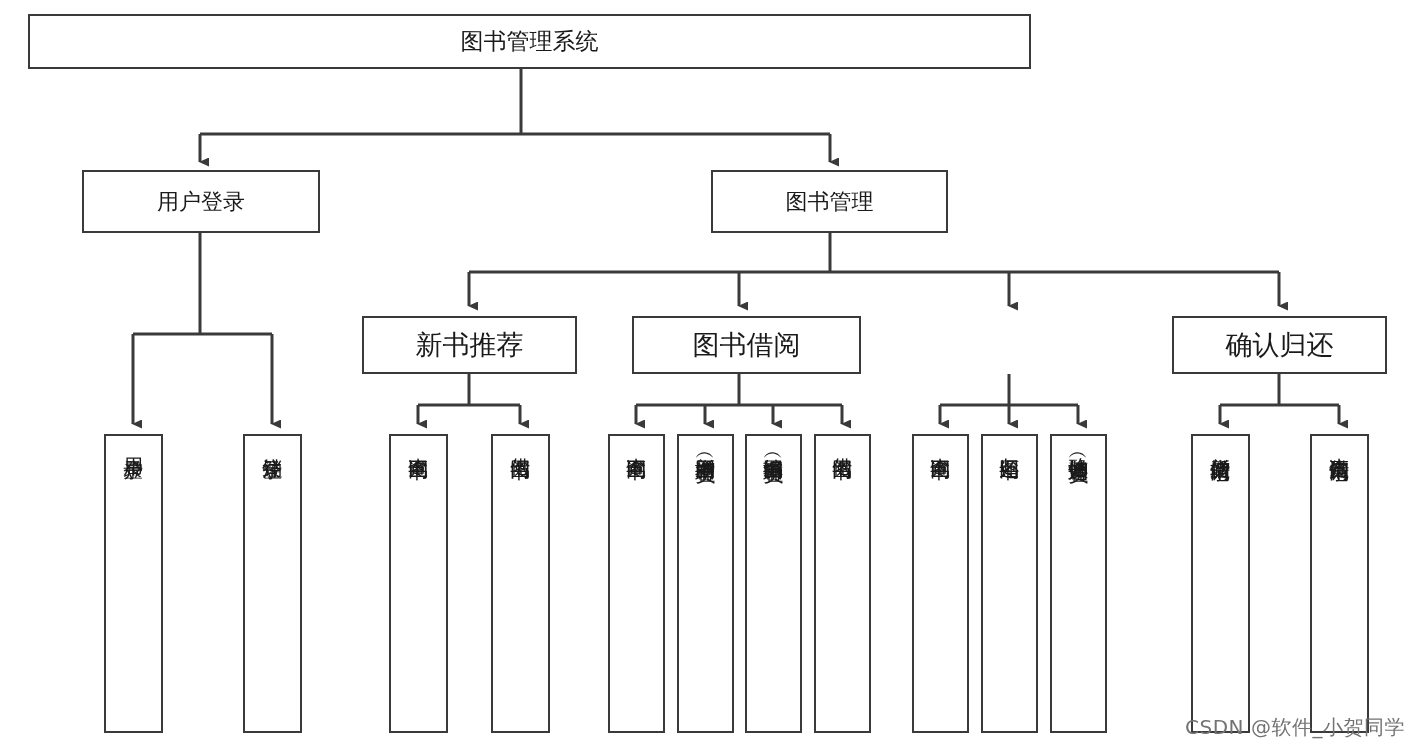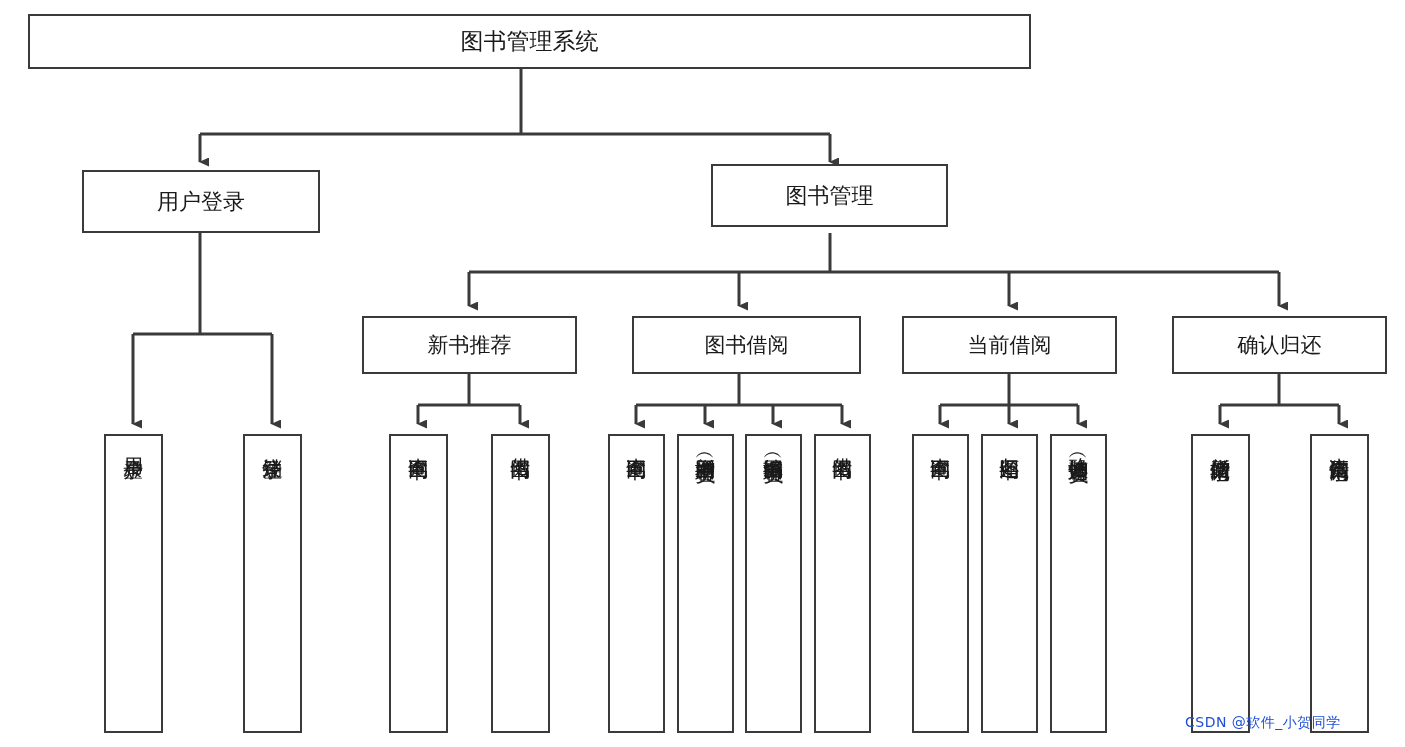--- a/index.html
+++ b/index.html
@@ -38,40 +38,40 @@
     color: #1a1a1a;
     z-index: 2;
   }
   .node.root {
     font-size: 23px;
   }
   .node.level2 {
     font-size: 22px;
   }
   .node.level3 {
-    font-size: 21px;
+    font-size: 27px;
   }
   .node.leaf {
     font-size: 20px;
     padding: 6px 0;
     align-items: flex-start;
   }
   .vlabel {
     writing-mode: vertical-rl;
     text-orientation: upright;
     letter-spacing: 1px;
     line-height: 1.12;
     white-space: nowrap;
   }
   .watermark {
     position: absolute;
     left: 1185px;
     top: 714px;
-    font-size: 14px;
-    color: #1d4ed8;
+    font-size: 20px;
+    color: #737373;
     letter-spacing: 0.5px;
     white-space: nowrap;
     z-index: 3;
   }
 </style>
 </head>
 <body>
 
 <div id="diagram">
 
@@ -125,32 +125,29 @@
     </g>
   </svg>
 
   <div class="node root" style="left:20px; top:14px; width:1003px; height:55px;margin-left:8px;">
     <span>图书管理系统</span>
   </div>
 
   <div class="node level2" style="left:82px; top:170px; width:238px; height:63px;">
     <span>用户登录</span>
   </div>
-  <div class="node level2" style="left:711px; top:164px; width:237px; height:63px;">
+  <div class="node level2" style="left:711px; top:170px; width:237px; height:63px;">
     <span>图书管理</span>
   </div>
 
   <div class="node level3" style="left:362px; top:316px; width:215px; height:58px;">
     <span>新书推荐</span>
   </div>
   <div class="node level3" style="left:632px; top:316px; width:229px; height:58px;">
     <span>图书借阅</span>
-  </div>
-  <div class="node level3" style="left:902px; top:316px; width:215px; height:58px;">
-    <span>当前借阅</span>
   </div>
   <div class="node level3" style="left:1172px; top:316px; width:215px; height:58px;">
     <span>确认归还</span>
   </div>
 
   <div class="node leaf" style="left:104px; top:434px; width:59px; height:299px;">
     <span class="vlabel">用户登录</span>
   </div>
   <div class="node leaf" style="left:243px; top:434px; width:59px; height:299px;">
     <span class="vlabel">注销登录</span>

